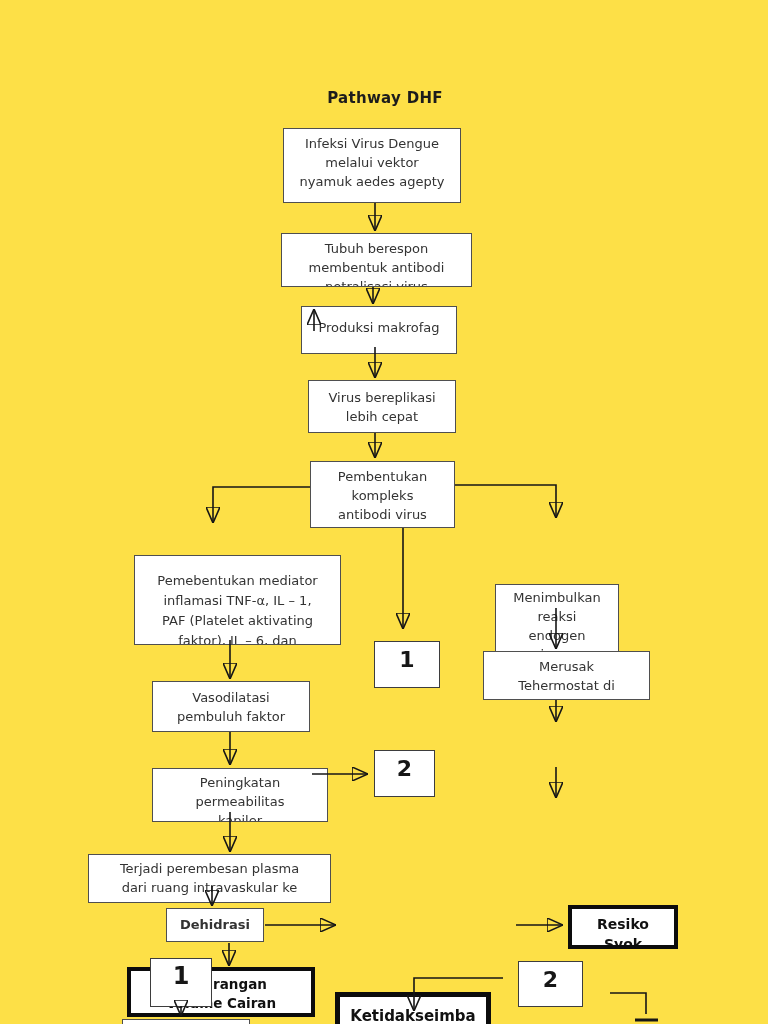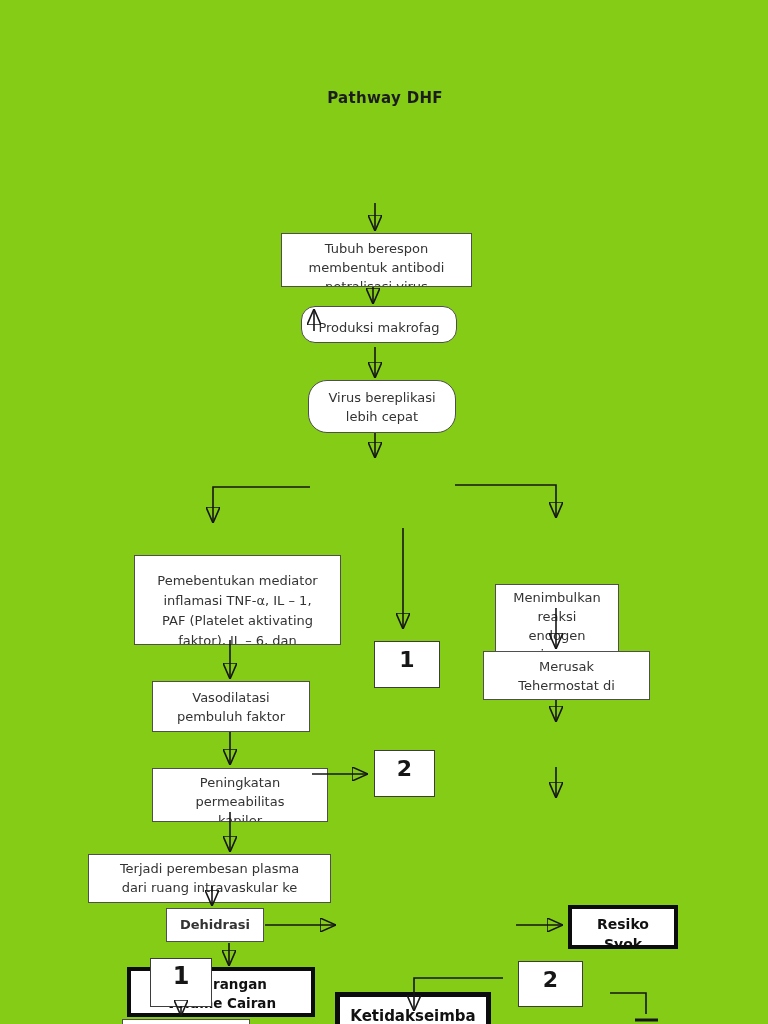--- a/index.html
+++ b/index.html
@@ -1,17 +1,17 @@
 <!DOCTYPE html>
 <html><head>
 <meta charset="utf-8">
 <style>
   html,body { margin:0; padding:0; background:#ffffff; }
   .page {
-    position:relative; width:768px; height:1024px; background:#84cc16;
+    position:relative; width:768px; height:1024px; background:#fde047;
     overflow:hidden; font-family:"DejaVu Sans", sans-serif; color:#333333;
   }
   .title {
     position:absolute; left:280px; top:89px; width:210px;
     text-align:center; font-size:15px; font-weight:bold; color:#1c1c1c;
     letter-spacing:0.3px;
   }
   .node {
     position:absolute; box-sizing:border-box; background:#ffffff;
     border:1.6px solid #4f4f4f; text-align:center;
@@ -30,30 +30,36 @@
   }
   .overlay path { stroke:#161616; stroke-width:1.6; fill:none; }
 </style>
 </head>
 <body>
 
 <div class="page">
 
   <div class="title">Pathway DHF</div>
 
+  <div class="node" style="left:283px; top:128px; width:178px; height:75px;">Infeksi Virus Dengue
+melalui vektor
+nyamuk aedes agepty</div>
 
   <div class="node" style="left:281px; top:233px; width:191px; height:54px;">Tubuh berespon
 membentuk antibodi
 netralisasi virus</div>
 
-  <div class="node" style="left:301px; top:306px; width:156px; height:37px; padding-top:11px;border-radius:14px;">Produksi makrofag</div>
+  <div class="node" style="left:301px; top:306px; width:156px; height:48px; padding-top:11px;">Produksi makrofag</div>
 
-  <div class="node" style="left:308px; top:380px; width:148px; height:53px; padding-top:7px;border-radius:19px;">Virus bereplikasi
+  <div class="node" style="left:308px; top:380px; width:148px; height:53px; padding-top:7px;">Virus bereplikasi
 lebih cepat</div>
 
+  <div class="node" style="left:310px; top:461px; width:145px; height:67px;">Pembentukan
+kompleks
+antibodi virus</div>
 
   <div class="node" style="left:134px; top:555px; width:207px; height:90px; padding-top:15px; line-height:20px;">Pemebentukan mediator
 inflamasi TNF-α, IL – 1,
 PAF (Platelet aktivating
 faktor), IL – 6, dan
 histamin</div>
 
   <div class="node" style="left:495px; top:550px; width:124px; height:72px; padding-top:3px;margin-top:34px;">Menimbulkan
 reaksi
 endogen

